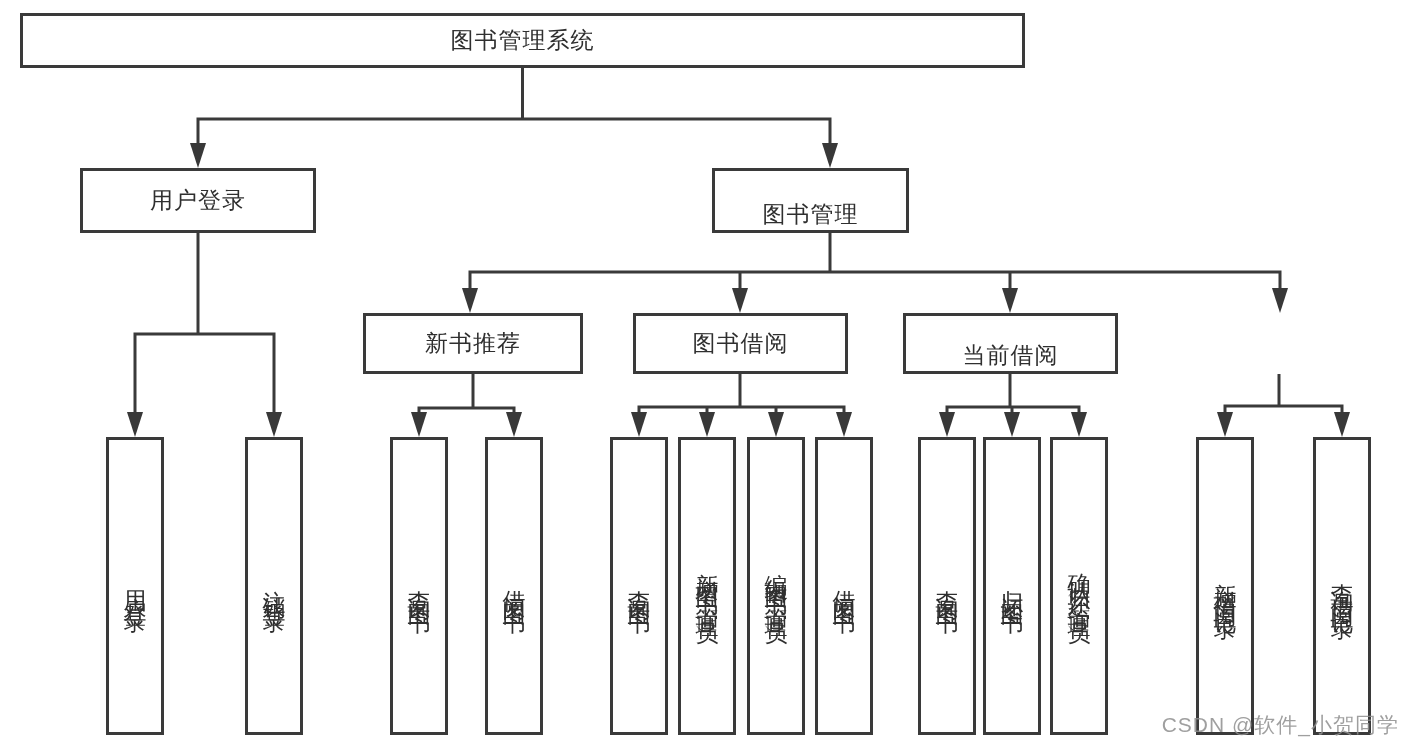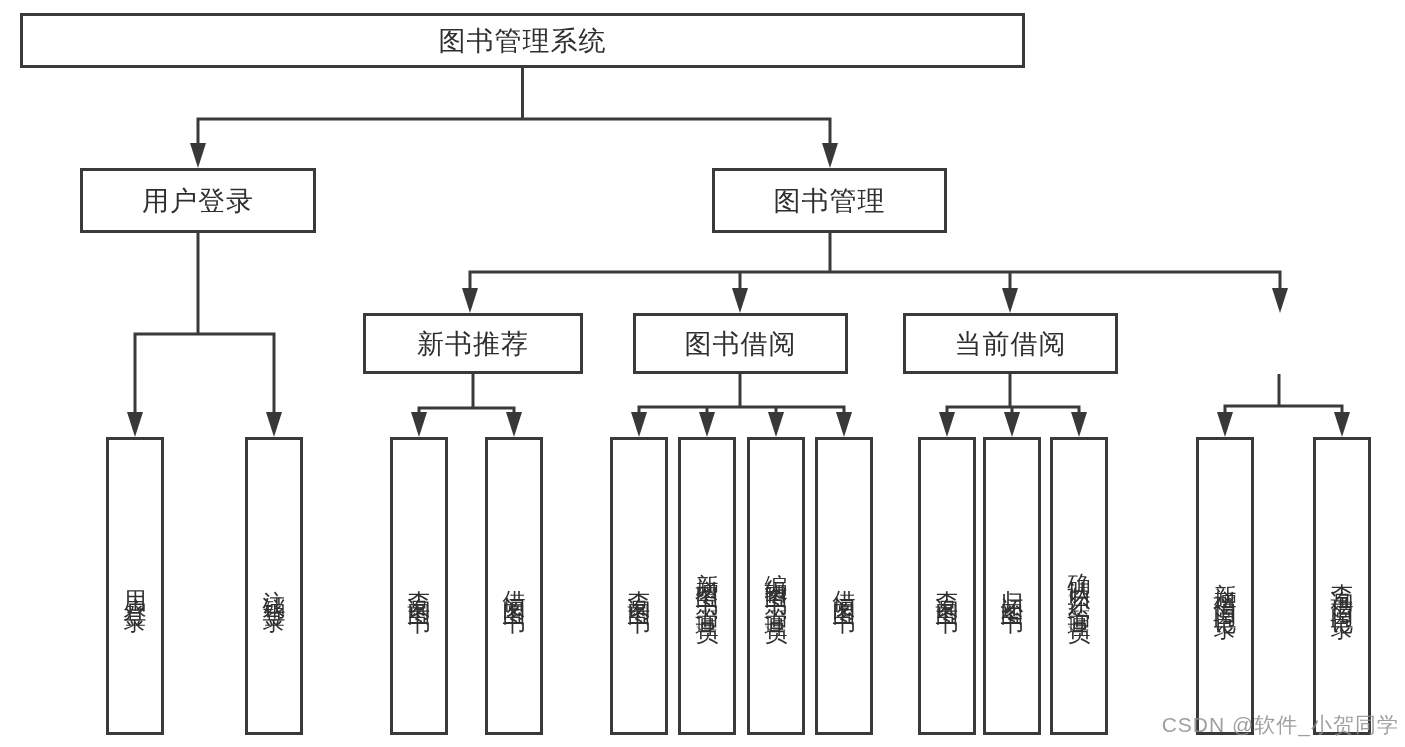--- a/index.html
+++ b/index.html
@@ -15,21 +15,21 @@
     position:absolute;
     box-sizing:border-box;
     background:#ffffff;
     border:3px solid #3a3a3a;
     display:flex;
     align-items:center;
     justify-content:center;
     color:#2f2f2f;
     z-index:2;
   }
-  .hbox{font-size:27px;letter-spacing:1px;}
+  .hbox{font-size:23px;letter-spacing:1px;}
   .vbox{font-size:23px;}
   .vbox .vtext{
     writing-mode:vertical-rl;
     text-orientation:mixed;
     letter-spacing:7px;
     line-height:1;
     white-space:nowrap;
   }
   .watermark{
     position:absolute;
@@ -37,24 +37,24 @@
     font-size:21px;
     color:#8f8f8f;
     opacity:.85;
     z-index:3;
     letter-spacing:1px;
     margin-left:8px;
   }
   
   #n-root{left:20px;top:13px;width:1005px;height:55px;}
   #n-userlogin{left:80px;top:168px;width:236px;height:65px;}
-  #n-bookmgmt{left:712px;top:168px;width:235px;height:65px;}
+  #n-bookmgmt{left:712px;top:168px;width:197px;height:65px;align-items:flex-end;}
   #n-newbook{left:363px;top:313px;width:220px;height:61px;}
   #n-borrowing{left:633px;top:313px;width:215px;height:61px;}
-  #n-current{left:903px;top:313px;width:215px;height:61px;}
+  #n-current{left:903px;top:313px;width:215px;height:61px;align-items:flex-end;}
   #n-records{left:1172px;top:313px;width:215px;height:61px;}
   .leaf{top:437px;width:58px;height:298px;}
   #l-login{left:106px;}   #l-logout{left:245px;}
   #l-nb-query{left:390px;} #l-nb-borrow{left:485px;}
   #l-bb-query{left:610px;} #l-bb-add{left:678px;} #l-bb-edit{left:747px;} #l-bb-borrow{left:815px;}
   #l-cb-query{left:918px;} #l-cb-return{left:983px;} #l-cb-confirm{left:1050px;}
   #l-br-add{left:1196px;}  #l-br-query{left:1313px;}
 </style>
 </head>
 <body>

